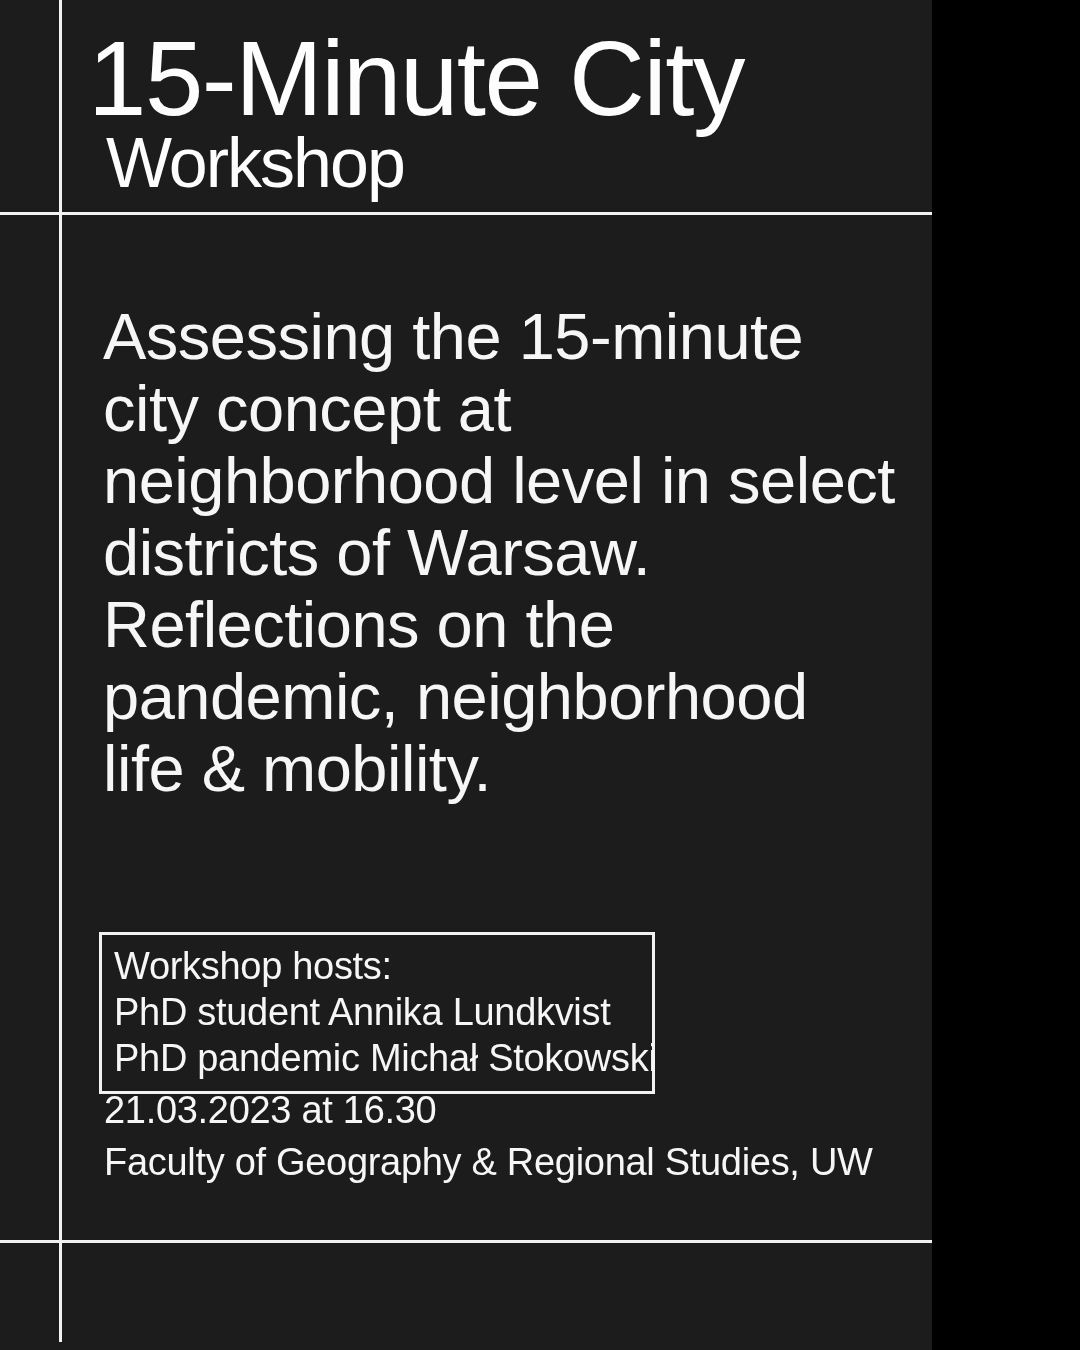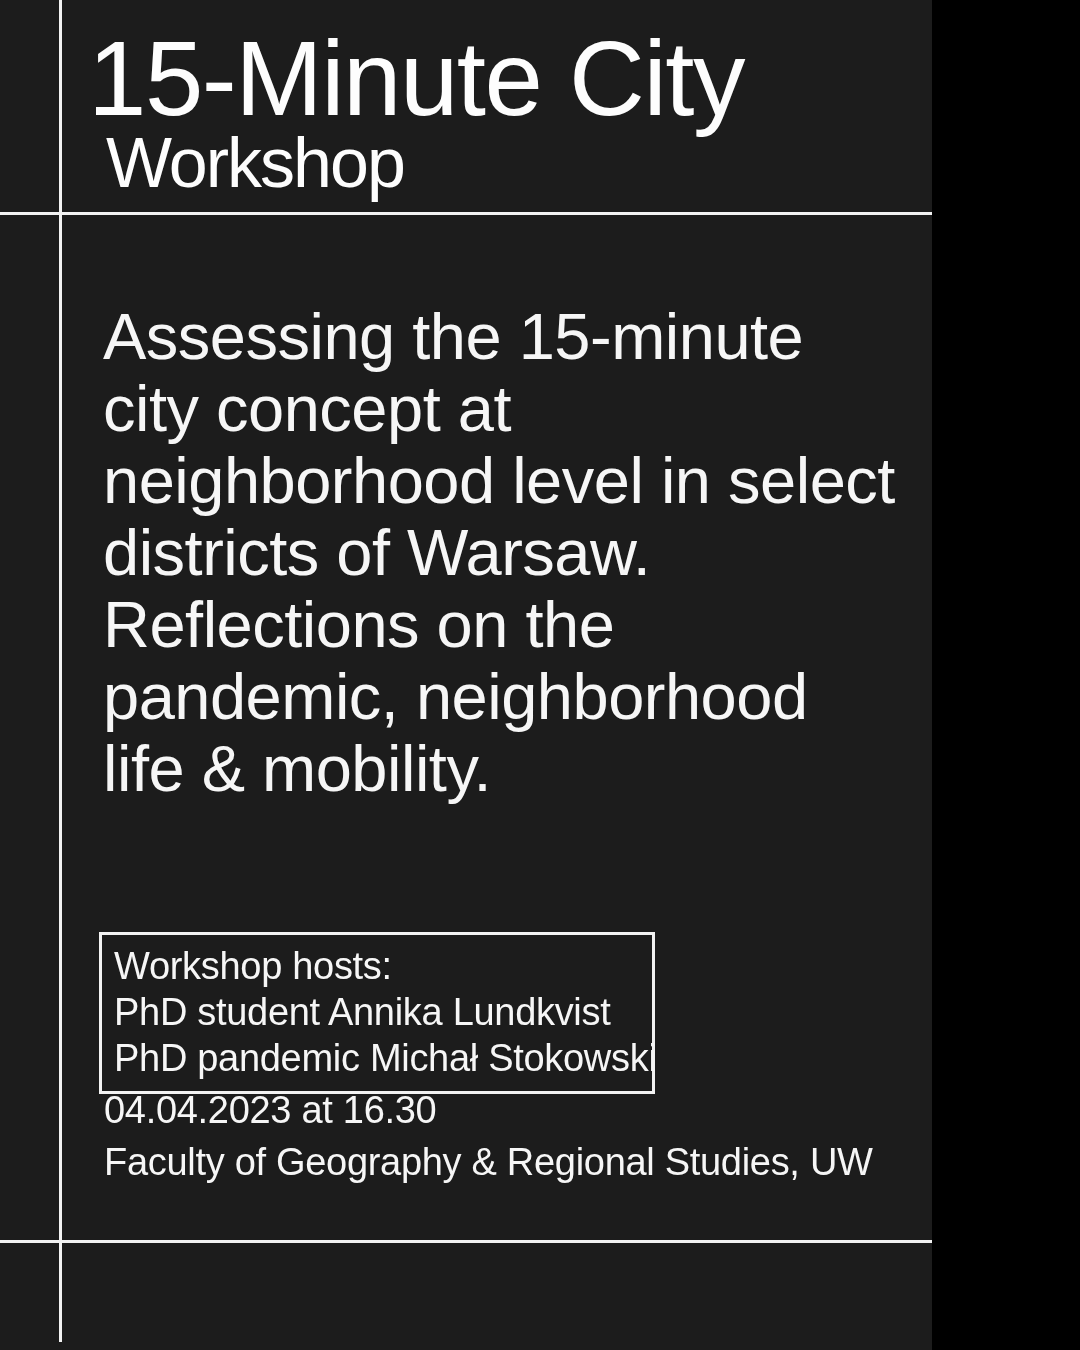--- a/index.html
+++ b/index.html
@@ -110,17 +110,17 @@
 pandemic, neighborhood
 life &amp; mobility.</p>
 
   <div class="hosts-box">
     <div class="line">Workshop hosts:</div>
     <div class="line">PhD student Annika Lundkvist</div>
     <div class="line">PhD pandemic Michał Stokowski</div>
   </div>
 
   <div class="event">
-    <div class="line">04.04.2023 at 16.30</div>
+    <div class="line">21.03.2023 at 16.30</div>
     <div class="line">Faculty of Geography &amp; Regional Studies, UW</div>
   </div>
 
 </div>
 
 </body></html>

